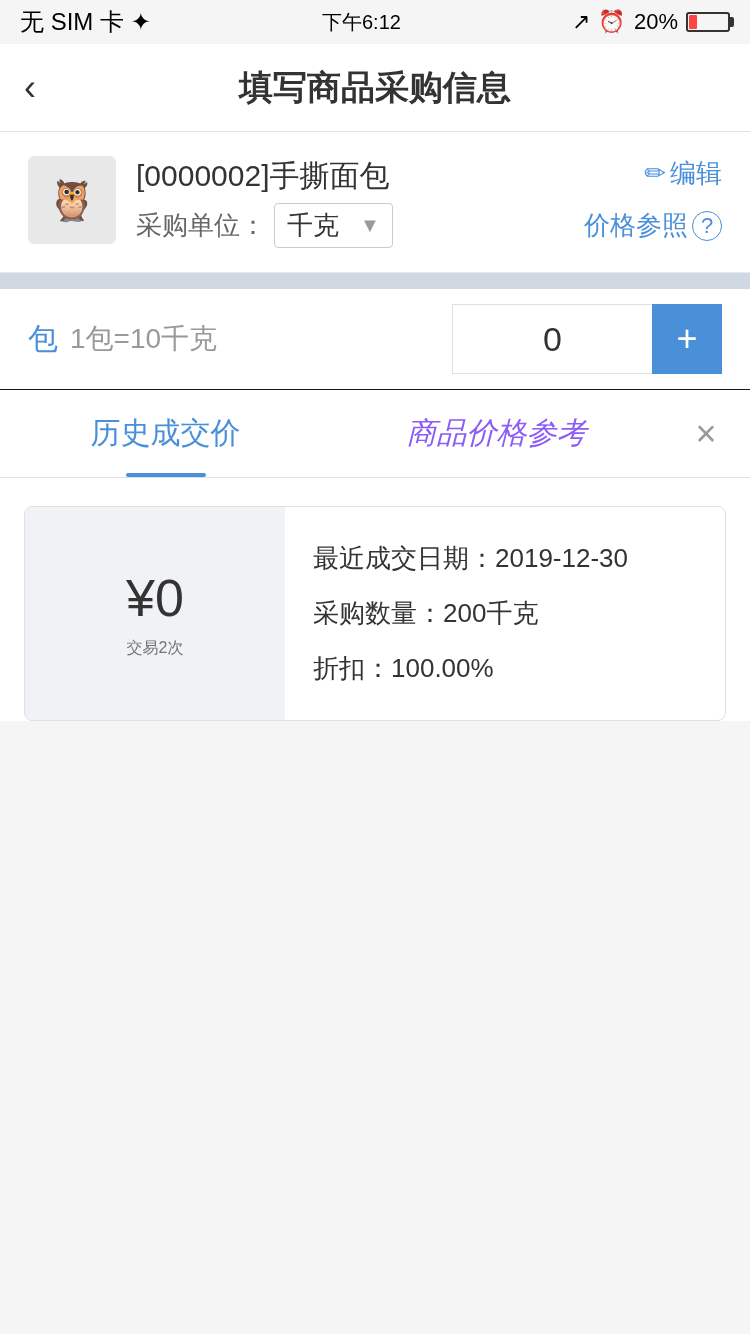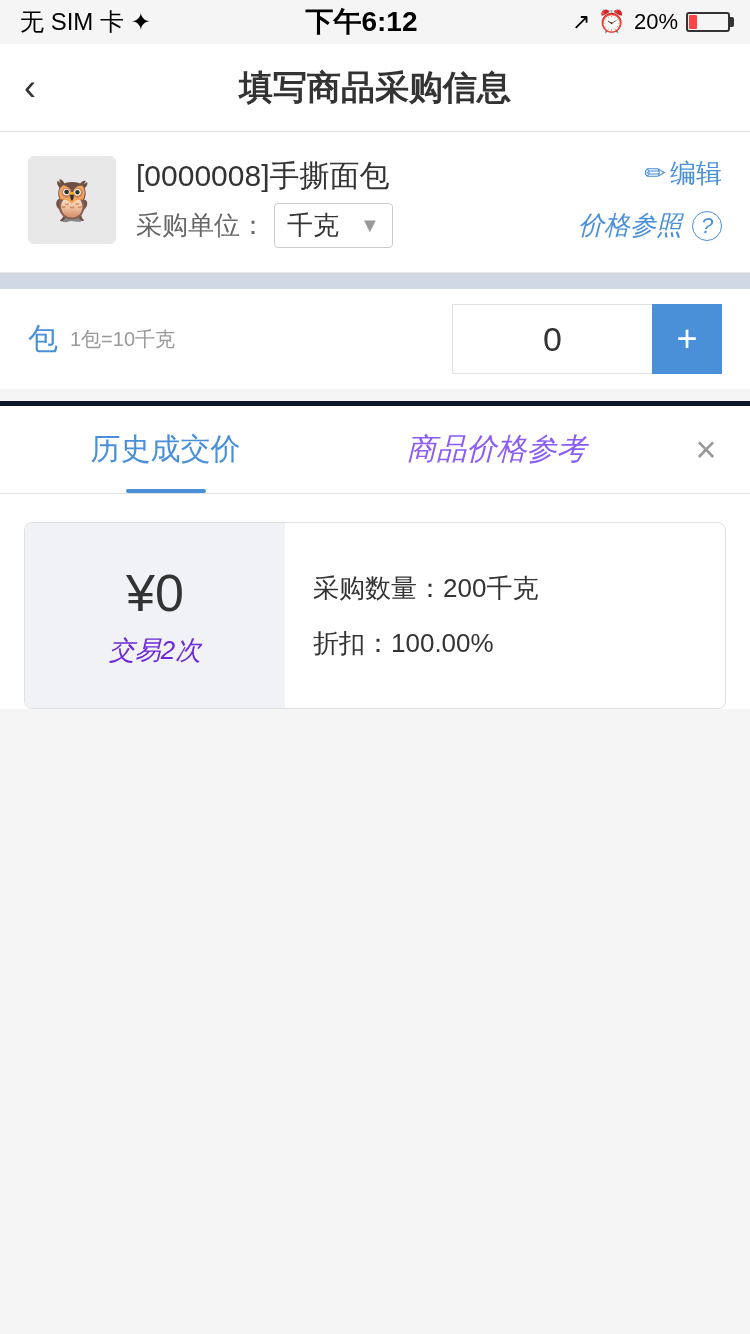--- a/index.html
+++ b/index.html
@@ -24,22 +24,22 @@
       padding: 0 20px;
       font-size: 24px;
       font-weight: 500;
     }
     .status-left {
       display: flex;
       align-items: center;
       gap: 8px;
     }
     .status-center {
-      font-size: 28px;
-      font-weight: 700;
+      font-size: 20px;
+      font-weight: 400;
     }
     .status-right {
       display: flex;
       align-items: center;
       gap: 8px;
       font-size: 22px;
     }
     .battery-icon {
       width: 44px;
       height: 20px;
@@ -169,23 +169,22 @@
     }
     .unit-select-arrow {
       font-size: 20px;
       color: #999;
     }
     .price-ref-btn {
       font-size: 26px;
       color: #4a90d9;
       display: flex;
       align-items: center;
-      gap: 10px;
-      cursor: pointer;
-      font-style: italic;
+      gap: 4px;
+      cursor: pointer;
     }
     .price-ref-help {
       width: 30px;
       height: 30px;
       border-radius: 50%;
       border: 1.5px solid #4a90d9;
       display: inline-flex;
       align-items: center;
       justify-content: center;
       font-size: 22px;
@@ -212,21 +211,21 @@
       display: flex;
       align-items: center;
       gap: 12px;
     }
     .unit-box {
       font-size: 30px;
       color: #4a90d9;
       font-weight: 500;
     }
     .unit-conversion {
-      font-size: 20px;
+      font-size: 28px;
       color: #999;
     }
     .quantity-control {
       display: flex;
       align-items: center;
       gap: 0;
     }
     .qty-input {
       width: 200px;
       height: 70px;
@@ -247,22 +246,22 @@
       font-size: 36px;
       display: flex;
       align-items: center;
       justify-content: center;
       cursor: pointer;
     }
 
     
     .tabs-panel {
       background: #fff;
-      margin-top: 12px;
-      border-top: 5px solid #0f172a;
+      margin-top: 0;
+      border-top: 1px solid #0f172a;
     }
     .tabs-header {
       display: flex;
       align-items: center;
       height: 88px;
       border-bottom: 1px solid #e0e0e0;
       position: relative;
     }
     .tab-item {
       flex: 1;
@@ -320,24 +319,23 @@
       align-items: center;
       justify-content: center;
       padding: 40px 20px;
     }
     .transaction-price {
       font-size: 52px;
       font-weight: 500;
       color: #333;
     }
     .transaction-count {
-      font-size: 26px;
-      color: #6d28d9;
+      font-size: 16px;
+      color: #737373;
       margin-top: 10px;
-      font-style: italic;
     }
     .transaction-right {
       flex: 1;
       padding: 32px 28px;
       display: flex;
       flex-direction: column;
       gap: 16px;
       justify-content: center;
     }
     .detail-row {
@@ -376,21 +374,21 @@
 </div>
 
 <div class="product-card">
   <div class="product-header">
     <div class="product-thumbnail">
       <span class="owl-icon">🦉</span>
     </div>
     <div class="product-info">
       <div class="product-top-row">
         <div class="product-name">
-          <span>[0000008]</span><span>手撕面包</span>
+          <span>[0000002]</span><span>手撕面包</span>
         </div>
         <div class="edit-btn">
           <span>✏</span>
           <span>编辑</span>
         </div>
       </div>
       <div class="product-unit-row">
         <div class="unit-label">
           <span>采购单位：</span>
           <div class="unit-select">
@@ -431,19 +429,20 @@
     </div>
     <div class="tab-close">×</div>
   </div>
 
   <div class="transaction-card">
     <div class="transaction-left">
       <div class="transaction-price">¥0</div>
       <div class="transaction-count">交易2次</div>
     </div>
     <div class="transaction-right">
+      <div class="detail-row">最近成交日期：2019-12-30</div>
       <div class="detail-row">采购数量：200千克</div>
       <div class="detail-row">折扣：100.00%</div>
     </div>
   </div>
 </div>
 
 <div class="content-area"></div>
 
 </body></html>

